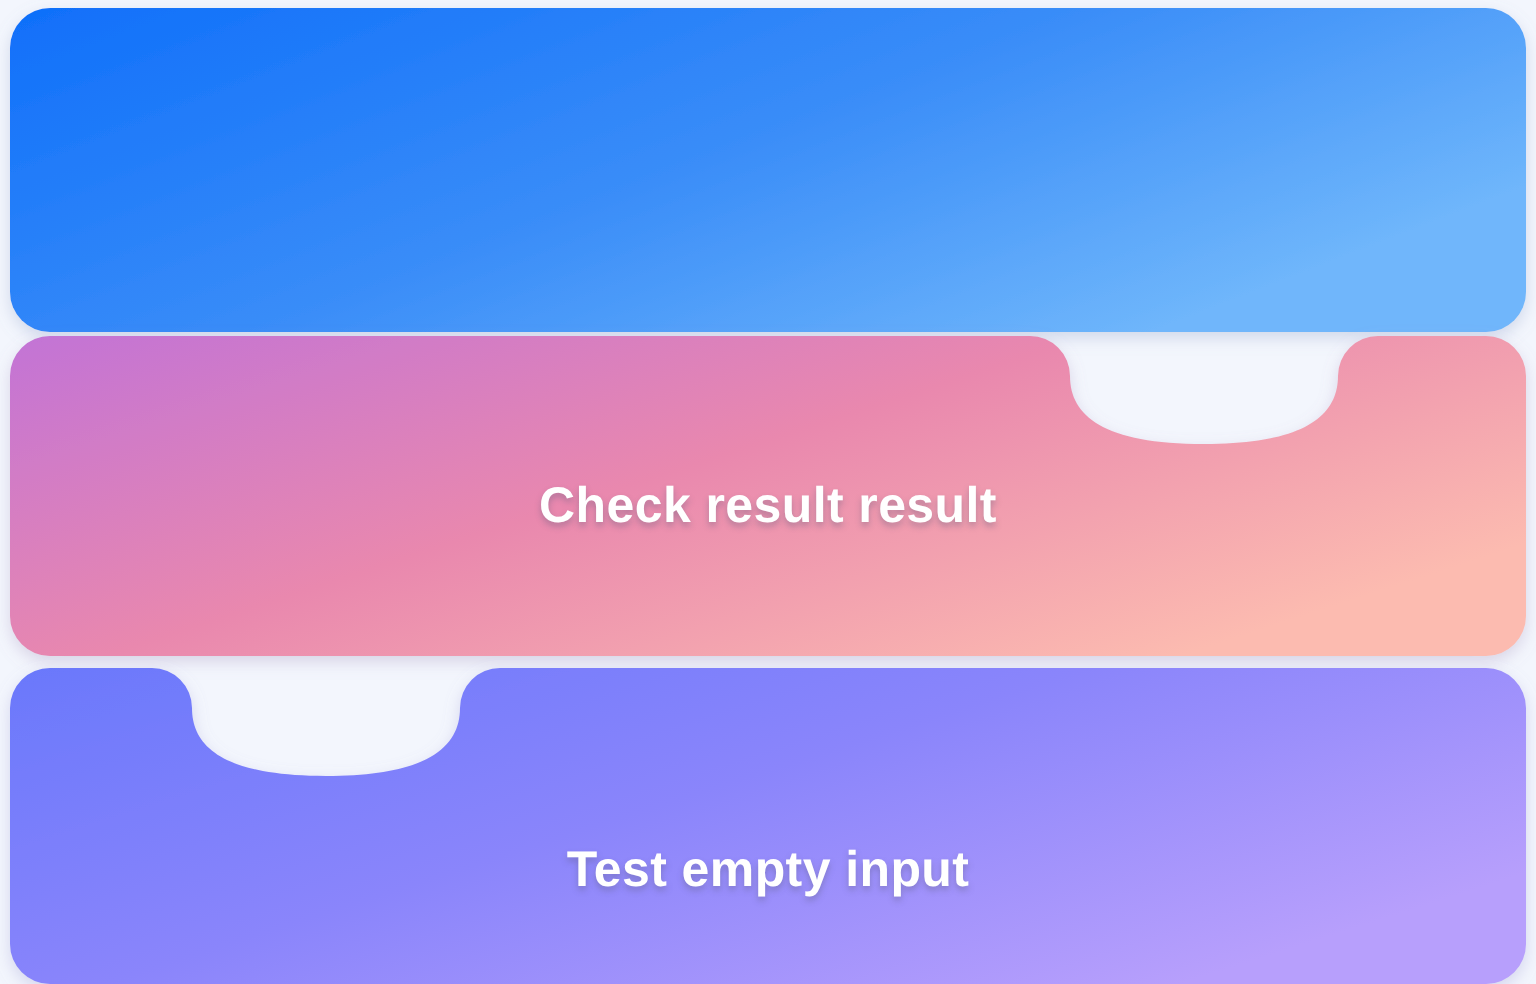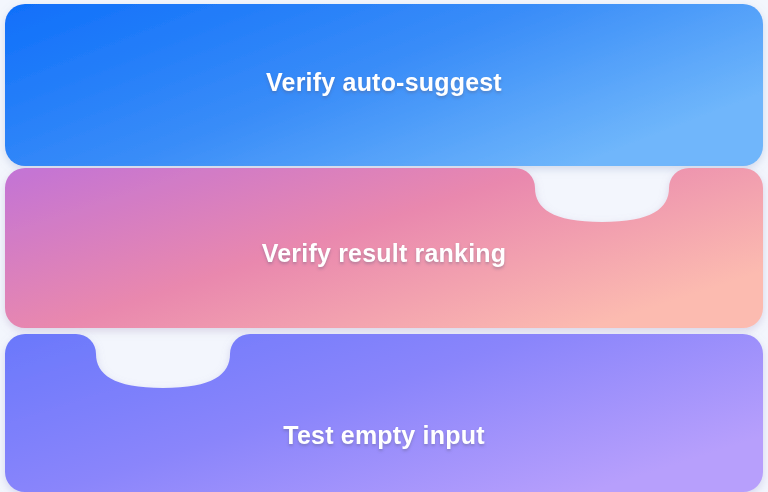--- a/index.html
+++ b/index.html
@@ -136,17 +136,16 @@
                L 763 472
                A 20 20 0 0 1 743 492
                L 25 492
                A 20 20 0 0 1 5 472
                L 5 354
                A 20 20 0 0 1 25 334
                Z"></path>
     </svg>
   </div>
 
-  <div class="card-label" id="label-1" style="color: rgb(255, 255, 255);">Verify auto-suggest</div>
-  <div class="card-label" id="label-2" style="color: rgb(255, 255, 255);">Verify result ranking</div>
+  <div class="card-label" id="label-2" style="color: rgb(255, 255, 255);">Check result result</div>
   <div class="card-label" id="label-3" style="color: rgb(255, 255, 255);">Test empty input</div>
 
 </div>
 
 </body></html>

